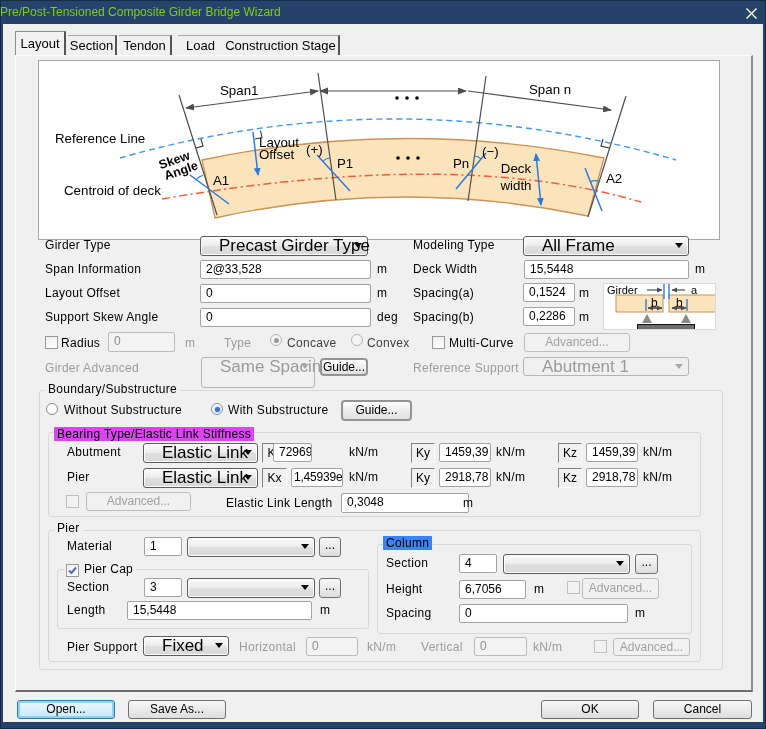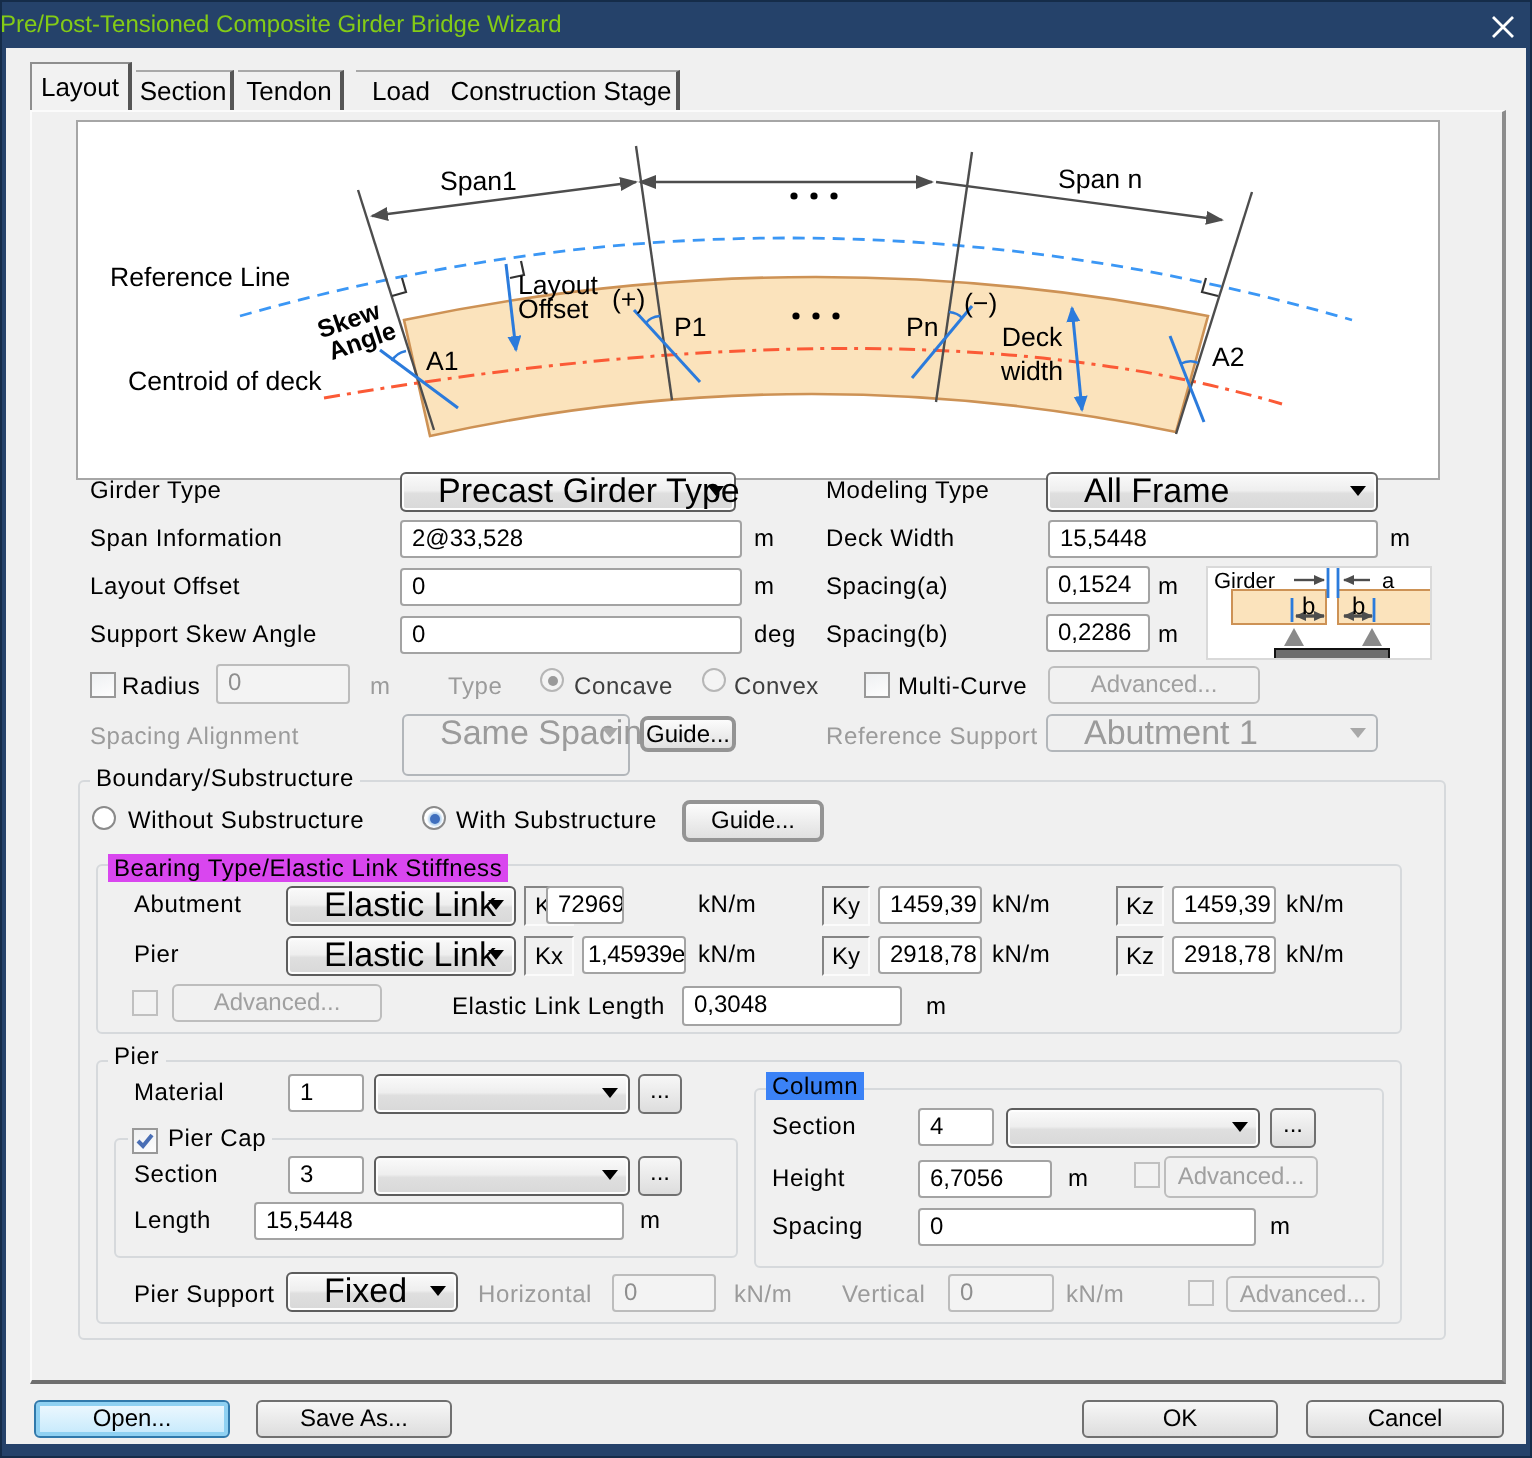--- a/index.html
+++ b/index.html
@@ -194,21 +194,21 @@
 <div class="rad dis" style="left:270px;top:334px">
     <b></b>
   </div>
 <div class="lbl" style="left:287px;top:338px;color:#3f3f3f">Concave</div>
 <div class="rad dis" style="left:351px;top:334px"></div>
 <div class="lbl" style="left:367px;top:338px;color:#3f3f3f">Convex</div>
 <div class="chk" style="left:432px;top:336px"></div>
 <div class="lbl" style="left:449px;top:338px">Multi-Curve</div>
 <div class="btn dis" style="left:524px;top:333px;width:106px;height:19px;line-height:17px">Advanced...</div>
 
-<div class="glbl" style="left:45px;top:363px">Spacing Alignment</div>
+<div class="glbl" style="left:45px;top:363px">Girder Advanced</div>
 <div class="cmb dis" style="left:201px;top:357px;width:114px;height:31px">Same Spacing<i></i></div>
 <div class="btn dark" style="left:320px;top:358px;width:48px;height:18px;line-height:14px">Guide...</div>
 <div class="glbl" style="left:413px;top:363px">Reference Support</div>
 <div class="cmb dis" style="left:523px;top:357px;width:166px;height:19px">Abutment 1<i></i></div>
 
 <div class="grp" style="left:39px;top:390px;width:684px;height:280px"></div>
 <div class="lbl" style="left:45px;top:384px;background:#f0f0f0;padding:0 3px">Boundary/Substructure</div>
 <div class="rad" style="left:46px;top:403px"></div>
 <div class="lbl" style="left:64px;top:405px">Without Substructure</div>
 <div class="rad" style="left:211px;top:403px">
@@ -240,21 +240,21 @@
 <div class="kbox" style="left:411px;top:468px;width:24px">Ky</div>
 <div class="inp" style="left:439px;top:468px;width:52px">2918,78</div>
 <div class="lbl" style="left:496px;top:472px">kN/m</div>
 <div class="kbox" style="left:558px;top:468px;width:24px">Kz</div>
 <div class="inp" style="left:586px;top:468px;width:52px">2918,78</div>
 <div class="lbl" style="left:643px;top:472px">kN/m</div>
 
 <div class="chk dis" style="left:66px;top:495px"></div>
 <div class="btn dis" style="left:86px;top:492px;width:105px;height:19px;line-height:17px">Advanced...</div>
 <div class="lbl" style="left:226px;top:498px">Elastic Link Length</div>
-<div class="inp" style="left:341px;top:493px;width:110px;height:20px">0,3048</div>
+<div class="inp" style="left:341px;top:493px;width:128px;height:20px">0,3048</div>
 <div class="lbl" style="left:463px;top:498px">m</div>
 
 <div class="grp" style="left:48px;top:530px;width:653px;height:132px"></div>
 <div class="lbl" style="left:54px;top:523px;background:#f0f0f0;padding:0 3px">Pier</div>
 <div class="lbl" style="left:67px;top:541px">Material</div>
 <div class="inp" style="left:144px;top:537px;width:38px">1</div>
 <div class="cmb" style="left:187px;top:537px;width:128px">
     <i></i>
   </div>
 <div class="btn" style="left:319px;top:537px;width:22px;height:20px;line-height:14px">...</div>

